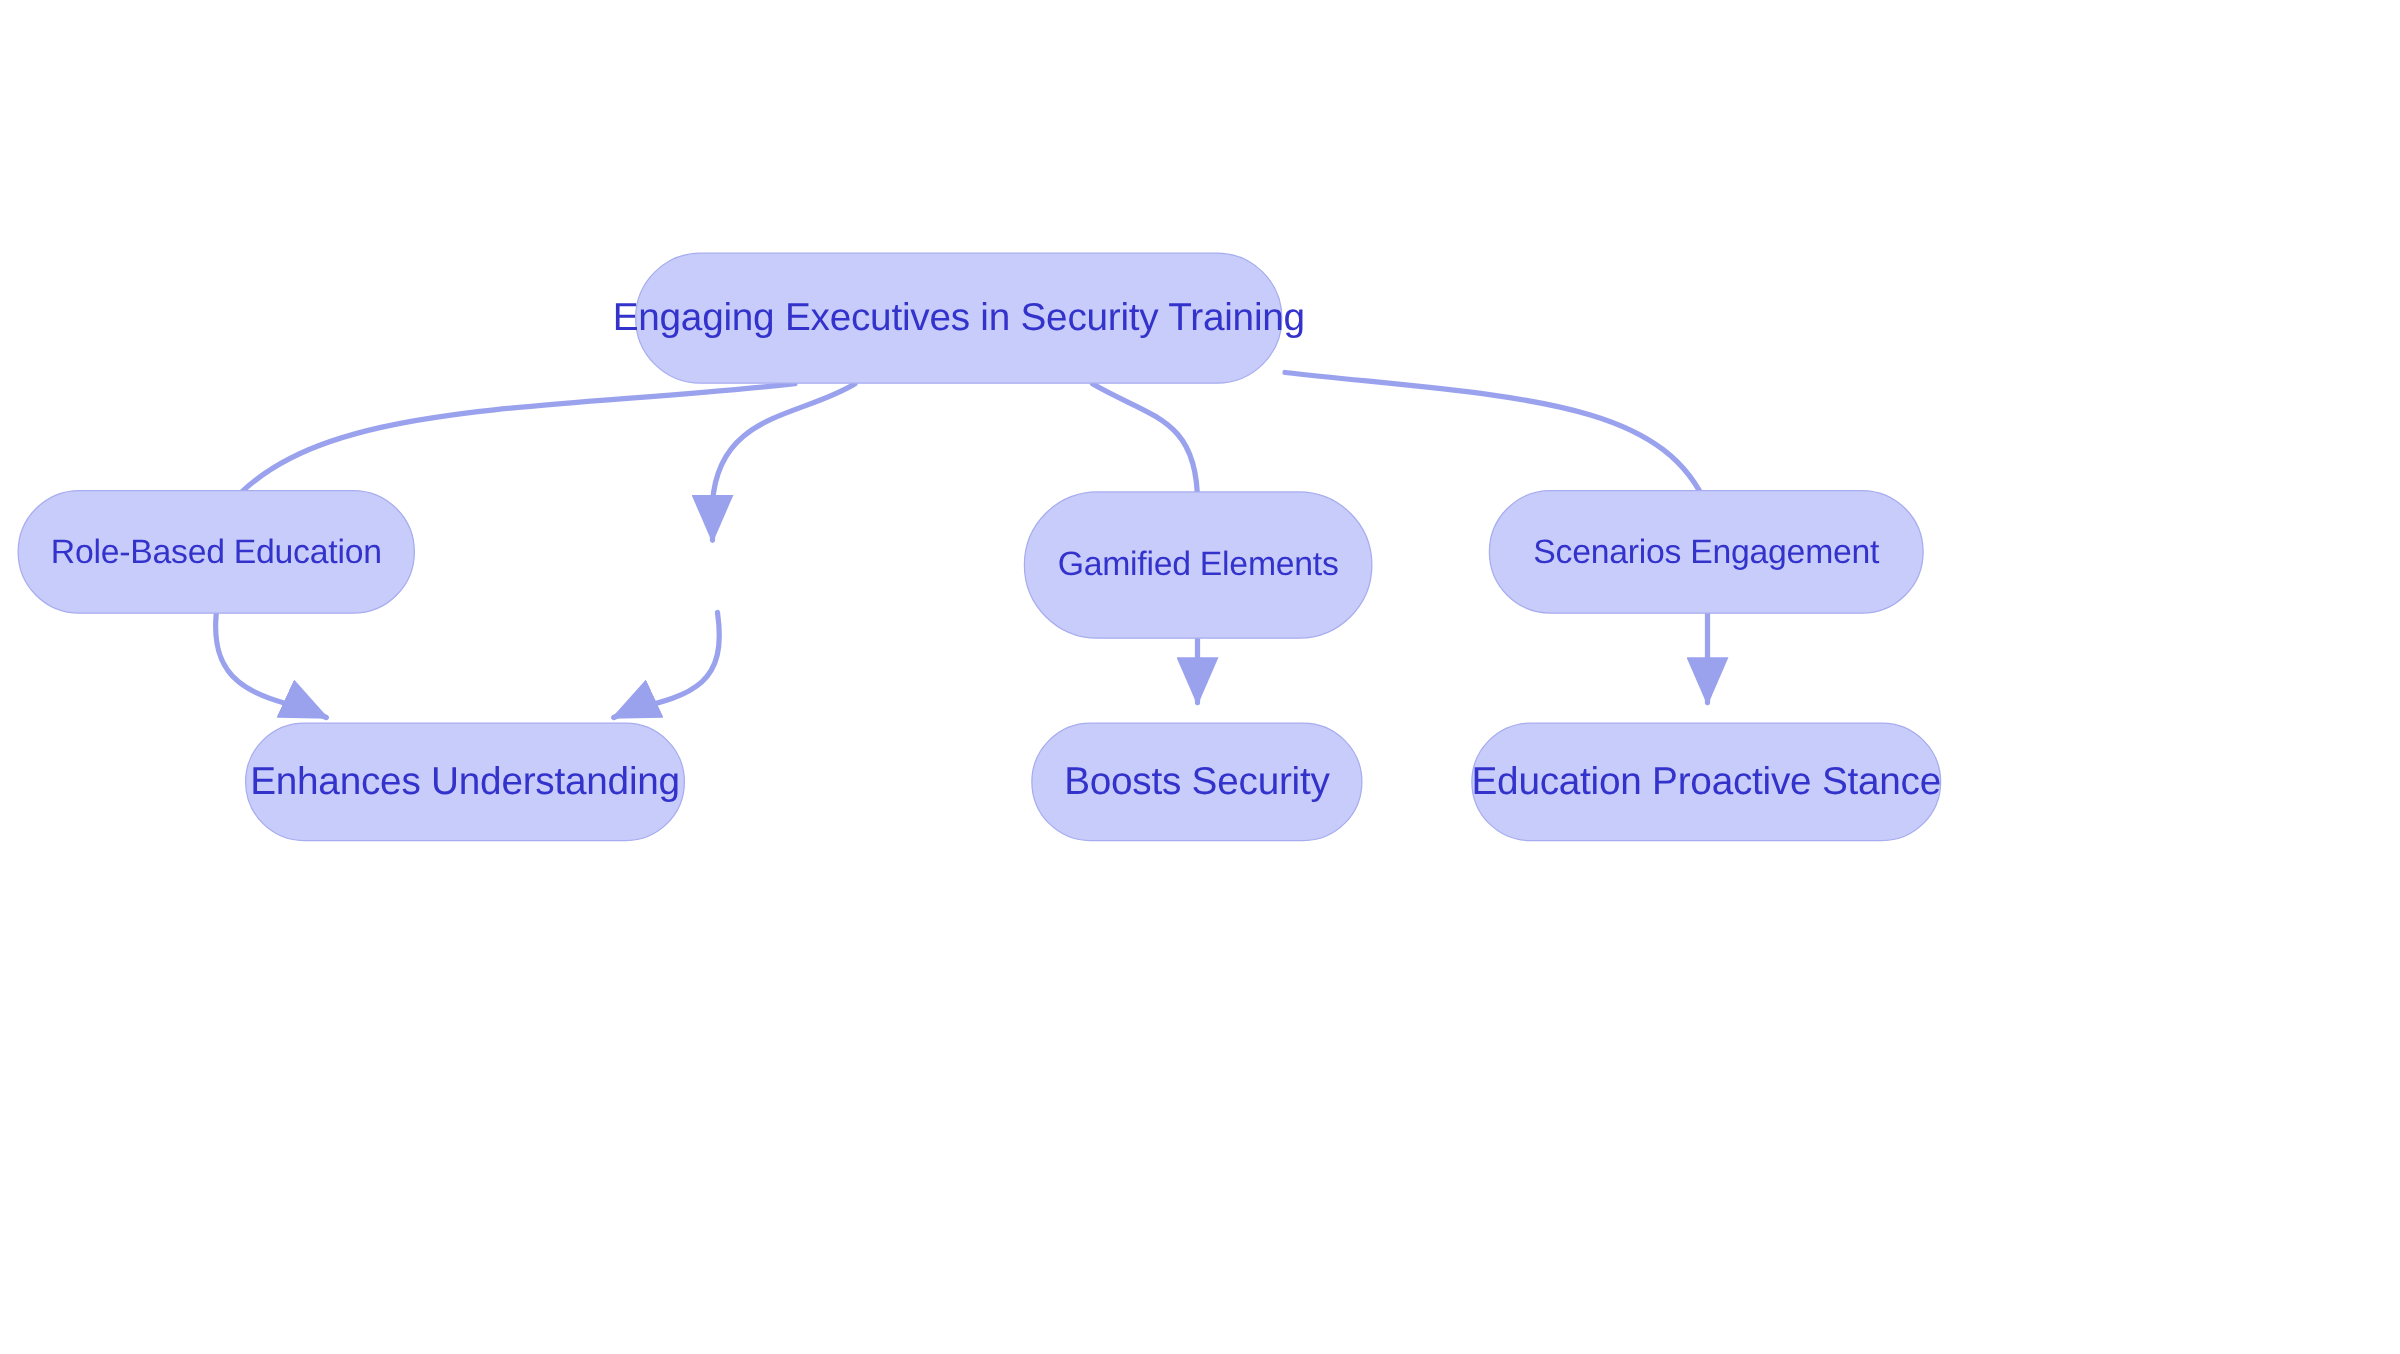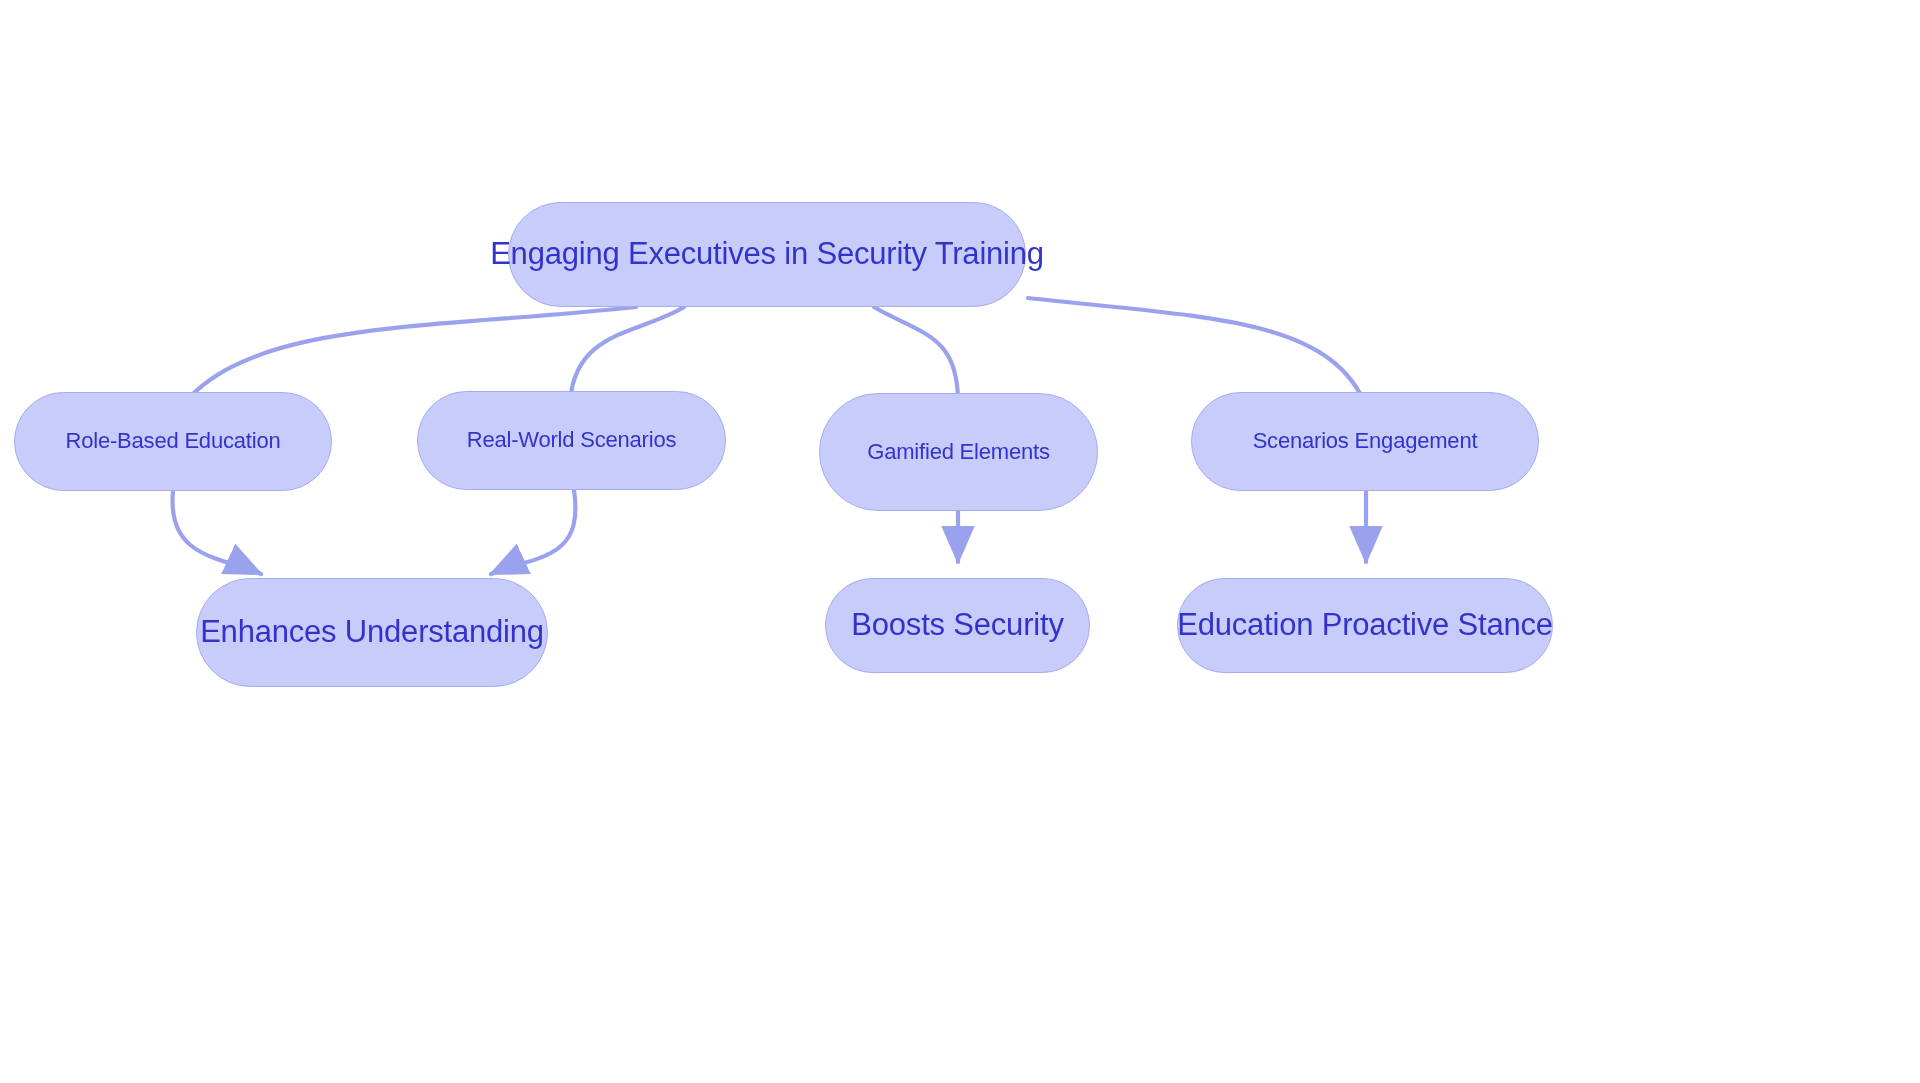--- a/index.html
+++ b/index.html
@@ -48,29 +48,29 @@
     padding: 0 26px;
     color: #3333cc;
   }
   .node.root {
     left: 508px;
     top: 202px;
     width: 518px;
     height: 105px;
     font-size: 31px;
   }
-  .node.lvl2 { font-size: 22px; }
+  .node.lvl2 { font-size: 27px; }
   .node.lvl3 { font-size: 31px; }
 
   .node.n-role      { left: 14px;   top: 392px; width: 318px; height: 99px; }
   .node.n-scenarios { left: 417px;  top: 391px; width: 309px; height: 99px; }
   .node.n-gamified  { left: 819px;  top: 393px; width: 279px; height: 118px; }
   .node.n-continuous{ left: 1191px; top: 392px; width: 348px; height: 99px; }
 
-  .node.n-enhances  { left: 196px;  top: 578px; width: 352px; height: 109px; }
+  .node.n-enhances  { left: 196px;  top: 578px; width: 352px; height: 95px; }
   .node.n-boosts    { left: 825px;  top: 578px; width: 265px; height: 95px; }
   .node.n-promotes  { left: 1177px; top: 578px; width: 376px; height: 95px; }
 </style>
 </head>
 <body>
 
 <div id="diagram-root">
 
   <svg id="edge-layer" viewBox="0 0 1920 1083" width="1920" height="1083">
     <defs>
@@ -97,23 +97,20 @@
   </svg>
 
   <div class="node root">
     <span class="node-label">Engaging Executives in Security Training</span>
   </div>
 
   <div class="node lvl2 n-role">
     <span class="node-label">Role-Based Education</span>
   </div>
 
-  <div class="node lvl2 n-scenarios">
-    <span class="node-label">Real-World Scenarios</span>
-  </div>
 
   <div class="node lvl2 n-gamified">
     <span class="node-label">Gamified Elements</span>
   </div>
 
   <div class="node lvl2 n-continuous">
     <span class="node-label">Scenarios Engagement</span>
   </div>
 
   <div class="node lvl3 n-enhances">

